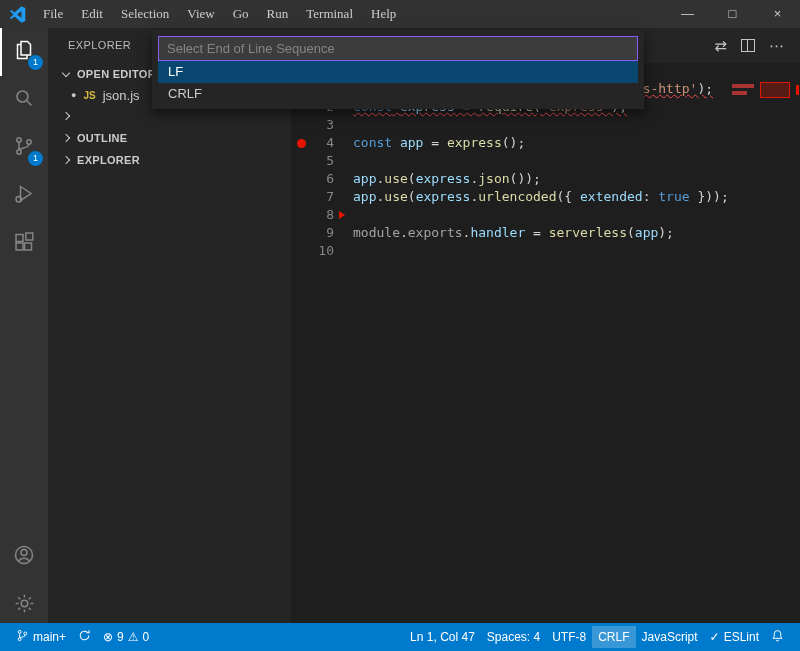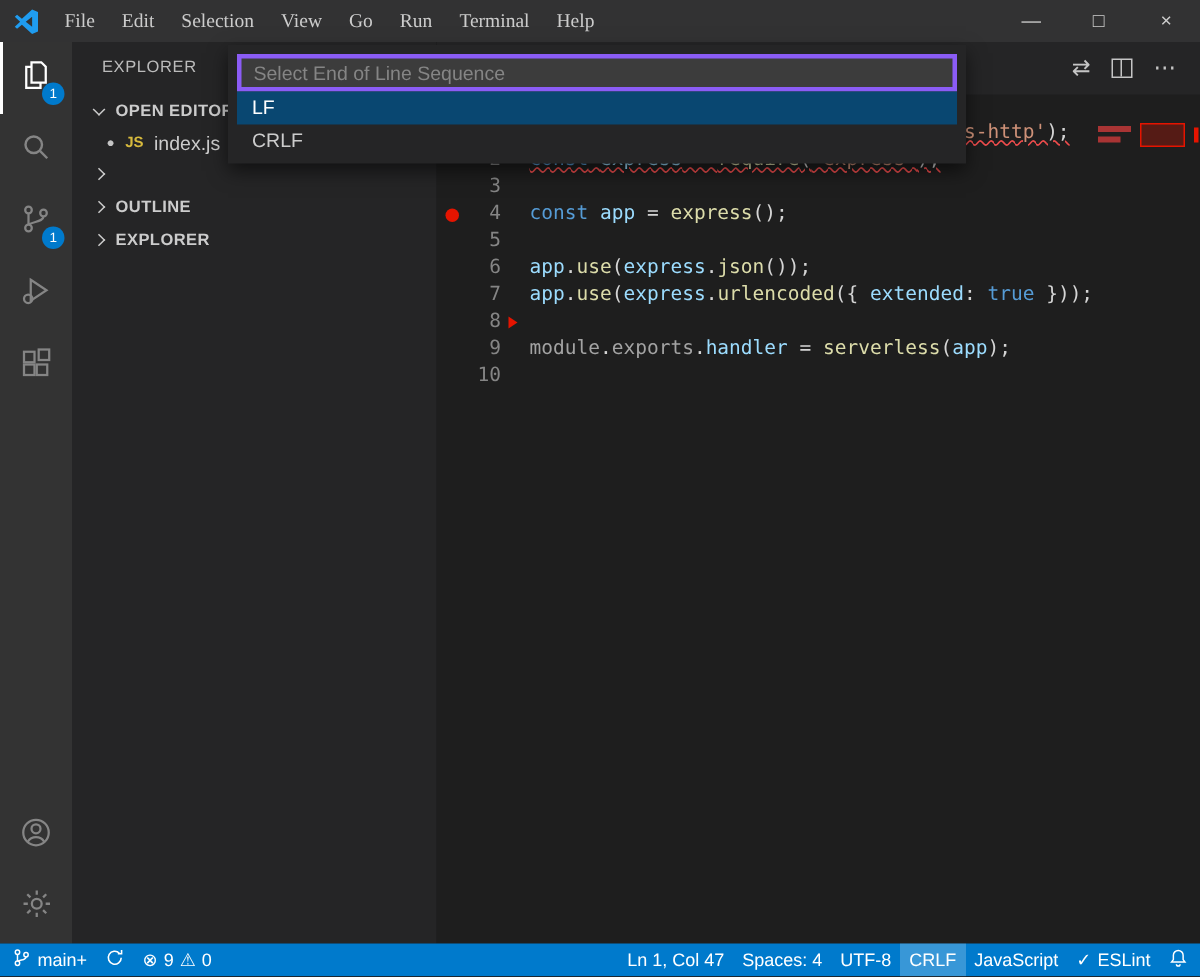--- a/index.html
+++ b/index.html
@@ -65,30 +65,30 @@
   .minimap{position:absolute;top:50px;right:8px;width:60px;height:30px;}
   .mm-line1{position:absolute;left:0;top:6px;width:22px;height:4px;background:#a93434;}
   .mm-line2{position:absolute;left:0;top:13px;width:15px;height:4px;background:#a93434;}
   .mm-box{position:absolute;right:2px;top:4px;width:28px;height:14px;border:1px solid #e51400;background:rgba(229,20,0,.28);}
   .ruler-mark{position:absolute;right:1px;top:57px;width:3px;height:10px;background:#e51400;}
 
   
   .quickpick{position:absolute;left:152px;top:30px;width:492px;background:#252526;z-index:50;
              box-shadow:0 5px 12px rgba(0,0,0,.55);padding:6px 6px 4px;box-sizing:border-box;}
   .qp-input{display:block;width:100%;box-sizing:border-box;height:25px;background:#3c3c3c;
-            border:3px solid #8b5cf6;color:#cccccc;font-family:"Liberation Sans",sans-serif;font-size:13px;
+            border:1px solid #8b5cf6;color:#cccccc;font-family:"Liberation Sans",sans-serif;font-size:13px;
             padding:0 8px;outline:none;}
   .qp-input::placeholder{color:#858585;}
   .qp-list{}
   .qp-item{height:22px;line-height:22px;padding:0 10px;font-size:13px;color:#cccccc;}
   .qp-item.selected{background:#094771;color:#ffffff;}
 
   
-  .statusbar{position:absolute;left:0;right:0;bottom:0;height:22px;background:#007acc;color:#ffffff;
-             display:flex;align-items:center;font-size:12px;padding:0 2px;box-sizing:border-box;}
+  .statusbar{position:absolute;left:0;right:0;bottom:0;height:28px;background:#007acc;color:#ffffff;
+             display:flex;align-items:center;font-size:12px;padding:0 10px;box-sizing:border-box;}
   .sb-item{display:flex;align-items:center;gap:4px;padding:0 6px;height:22px;white-space:nowrap;}
   .sb-item.active{background:rgba(255,255,255,.22);}
   .sb-right{margin-left:auto;display:flex;align-items:flex-end;}
   .sb-glyph{font-size:12px;line-height:1;}
 </style>
 </head>
 <body>
 
 <div class="app">
 
@@ -186,21 +186,21 @@
     <aside class="sidebar">
       <div class="pane-title">EXPLORER</div>
       <div class="row">
         <span class="chev expanded"></span>
         <span class="sec-label">OPEN EDITORS</span>
         <span class="oe-badge">1</span>
       </div>
       <div class="row file-row">
         <span class="mod-dot">●</span>
         <span class="js-icon">JS</span>
-        <span class="file-name">index.js</span>
+        <span class="file-name">json.js</span>
       </div>
       <div class="row">
         <span class="chev collapsed"></span>
       </div>
       <div class="row">
         <span class="chev collapsed"></span>
         <span class="sec-label">OUTLINE</span>
       </div>
       <div class="row">
         <span class="chev collapsed"></span>

